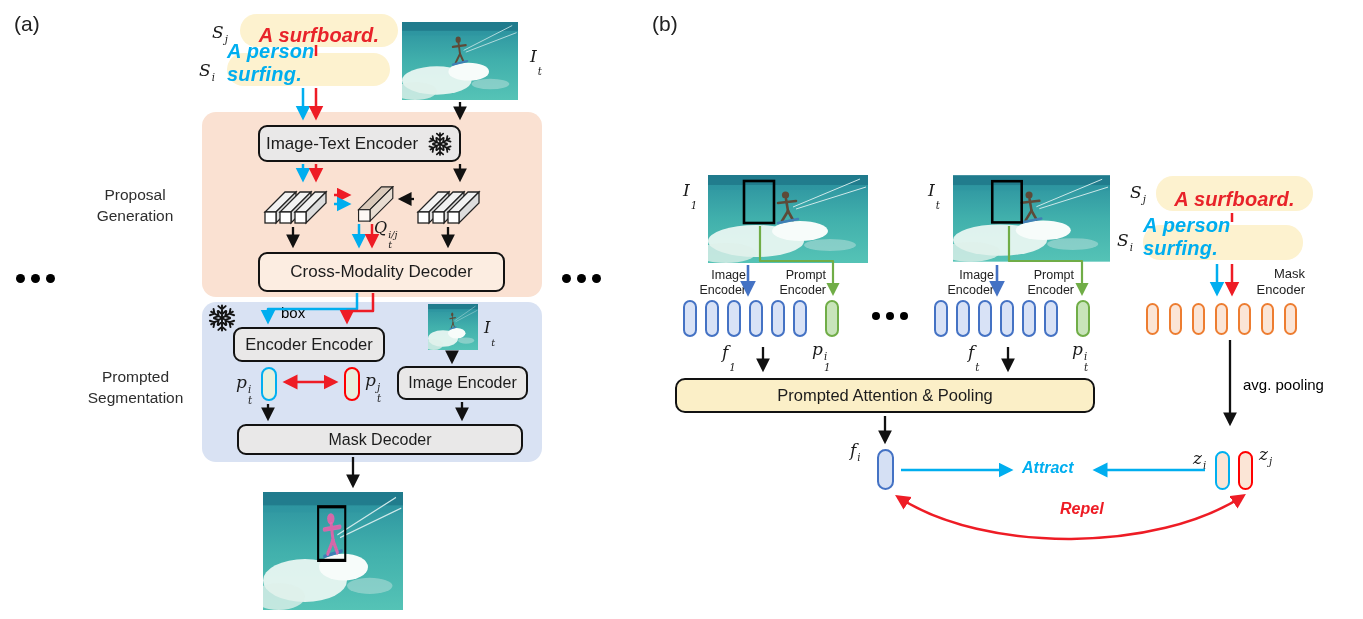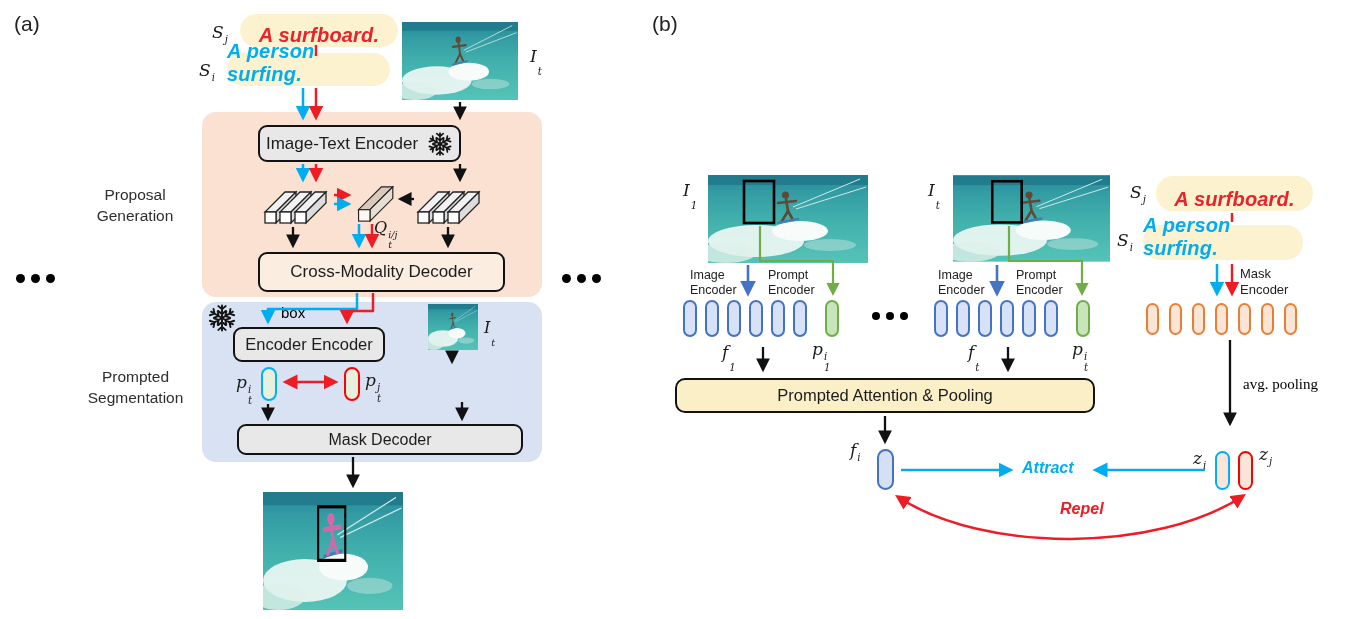--- a/index.html
+++ b/index.html
@@ -46,21 +46,21 @@
   .cap-cyan-green { width:16px; height:34px; border:2.5px solid #00B0F0; background:#E7F0DD; border-radius:8px; }
   .cap-red-green  { width:16px; height:34px; border:2.5px solid #FF0000; background:#E7F0DD; border-radius:8px; }
   .cap-navy  { width:17px; height:41px; border:2.5px solid #4472C4; background:#D5E0F4; border-radius:9px; }
   .cap-cyan-cream { width:15px; height:39px; border:2.5px solid #00B0F0; background:#FBE5D6; border-radius:8px; }
   .cap-red-cream  { width:15px; height:39px; border:2.5px solid #FF0000; background:#FBE5D6; border-radius:8px; }
 
   .dots { position:absolute; display:flex; gap:6px; align-items:center; }
   .dot { width:9px; height:9px; border-radius:50%; background:#000; }
   .dots-sm .dot { width:8px; height:8px; }
 
-  .enc-lbl { position:absolute; font-size:12.5px; color:#222; text-align:left; line-height:1.2; }
+  .enc-lbl { position:absolute; font-size:12.5px; color:#222; text-align:right; line-height:1.2; }
   .small-lbl { position:absolute; font-size:15px; color:#000000; }
 
   .attract { position:absolute; font-size:16px; font-weight:700; font-style:italic; color:#00AEEF; }
   .repel   { position:absolute; font-size:16px; font-weight:700; font-style:italic; color:#EE1C25; }
 
   .photo { position:absolute; display:block; }
   svg { display:block; }
   .arrows { position:absolute; left:0; top:0; pointer-events:none; }
 </style>
 </head>
@@ -227,20 +227,23 @@
       </span></span>
 
   <svg class="photo" style="left:428px; top:304px;" width="50" height="46" viewBox="0 0 160 88" preserveAspectRatio="none">
       <use href="#surfscene"></use>
     </svg>
   <span class="abs math" style="left:484px; top:318px; font-size:16px;"><span>I</span><span class="ss">
         <span class="sup"></span>
         <span class="sub">t</span>
       </span></span>
 
+  <div class="gbox" style="left:397px; top:366px; width:131px; height:34px; font-size:16px;">
+    <span>Image Encoder</span>
+  </div>
 
   <div class="gbox" style="left:237px; top:424px; width:286px; height:31px; font-size:16px;">
     <span>Mask Decoder</span>
   </div>
 
   <svg class="photo" style="left:263px; top:492px;" width="140" height="118" viewBox="0 0 160 88" preserveAspectRatio="none">
     <use href="#surfscene"></use>
     <g stroke="#E36BB5" stroke-width="3.4" stroke-linecap="round" fill="none" opacity="0.9">
       <path d="M78,24 L80,36"></path>
         <path d="M70,28 L88,26"></path>
@@ -358,21 +361,21 @@
   </div>
   <div class="caprow" style="left:1146px; top:303px; gap:10px;">
     <div class="cap cap-orange"></div>
       <div class="cap cap-orange"></div>
       <div class="cap cap-orange"></div>
     <div class="cap cap-orange"></div>
       <div class="cap cap-orange"></div>
       <div class="cap cap-orange"></div>
     <div class="cap cap-orange"></div>
   </div>
-  <span class="small-lbl" style="left:1243px; top:376px;font-family:Liberation Serif, serif;">avg. pooling</span>
+  <span class="small-lbl" style="left:1243px; top:376px;">avg. pooling</span>
 
   <div class="gbox creambox" style="left:675px; top:378px; width:420px; height:35px; border-radius:10px;">
     <span>Prompted Attention &amp; Pooling</span>
   </div>
 
   <span class="abs math" style="left:850px; top:440px;"><span>f</span><span class="ss">
         <span class="sup">i</span>
         <span class="sub"></span>
       </span></span>
   <div class="abs cap cap-navy" style="left:877px; top:449px;"></div>

